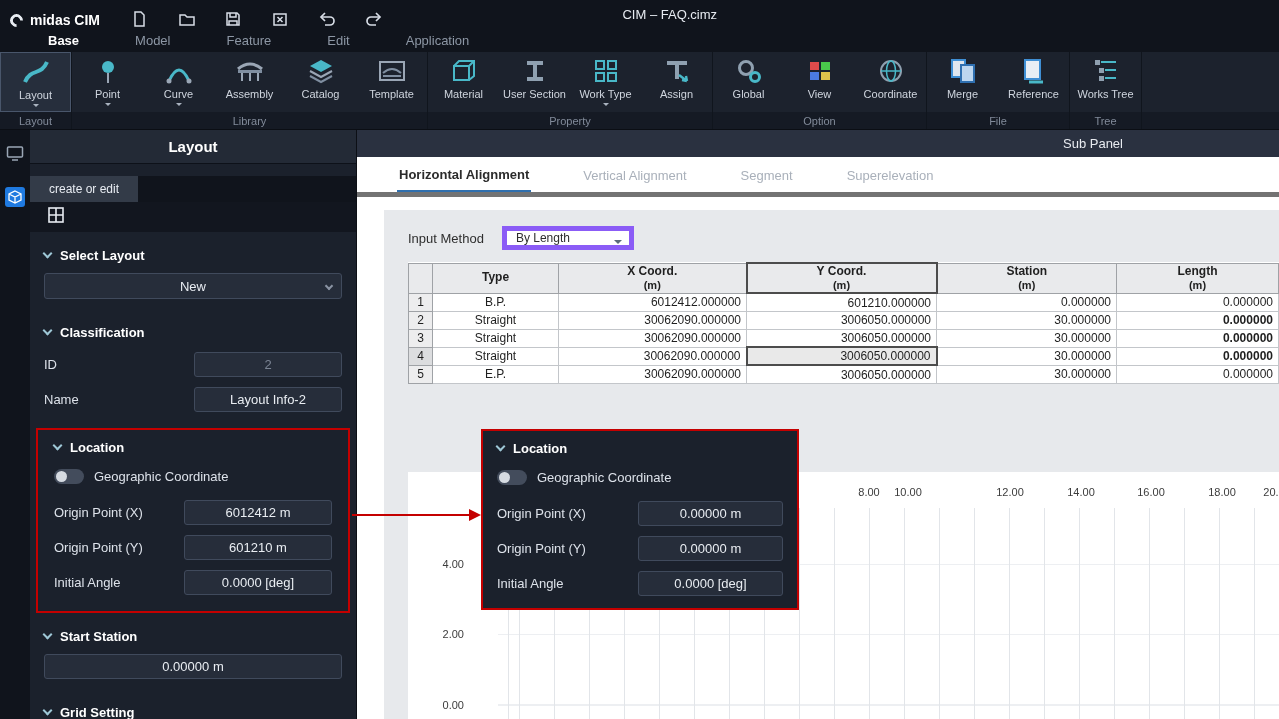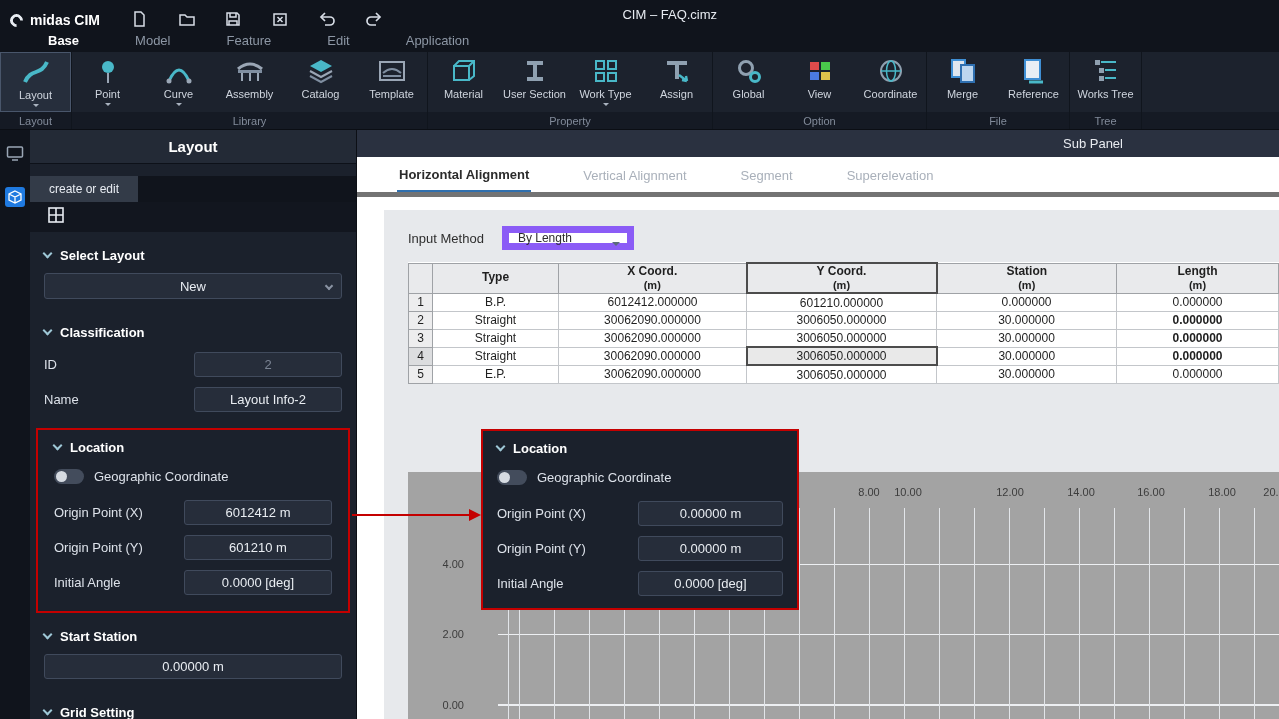--- a/index.html
+++ b/index.html
@@ -73,41 +73,41 @@
   .main{flex:1;display:flex;flex-direction:column;background:#fff;position:relative;}
   .subpanel-header{height:27px;background:#2a3140;display:flex;align-items:center;justify-content:center;}
   .subpanel-header span{color:#e8ebf0;font-size:13px;margin-left:550px;}
   .main-tabs{height:40px;display:flex;align-items:center;gap:50px;padding-left:40px;background:#fff;
              border-bottom:5px solid #737373;}
   .main-tab{font-size:13px;color:#a9b0ba;cursor:pointer;padding:10px 2px 8px;}
   .main-tab.active{color:#2b2b2b;font-weight:700;border-bottom:2px solid #2f6fae;}
   .panel{flex:1;margin-left:27px;margin-top:13px;background:#e7e9ec;position:relative;}
   .input-row{display:flex;align-items:center;gap:18px;padding:16px 0 12px 24px;}
   .input-label{font-size:13px;color:#2e2e2e;}
-  .mdd{position:relative;width:132px;height:24px;background:#fff;border:7px solid #8b5cf6;
+  .mdd{position:relative;width:132px;height:24px;background:#fff;border:5px solid #8b5cf6;
        display:flex;align-items:center;padding-left:9px;font-size:12px;color:#2e2e2e;cursor:pointer;}
   .mdd .ddc{position:absolute;right:7px;top:9px;width:0;height:0;border:4px solid transparent;border-top-color:#5a6a7a;}
 
   
   .grid-table{border-collapse:collapse;table-layout:fixed;width:calc(100% - 24px);margin-left:24px;background:#fff;}
   .grid-table th,.grid-table td{border:1px solid #c3c6ca;font-size:12px;height:18px;padding:0 5px;
        overflow:hidden;white-space:nowrap;color:#1f1f1f;}
   .grid-table th{background:#e9eaec;border-color:#9fa2a6;font-weight:700;padding:1px 2px;height:27px;line-height:1.15;}
   .grid-table th .unit{font-size:11px;}
   .grid-table td{background:#fff;}
   td.num{background:#ededee;border-color:#9fa2a6;text-align:center;}
   td.num.rowsel{background:#dcdddf;}
   td.typ{text-align:center;}
-  td.val{text-align:center;margin-left:47px;}
+  td.val{text-align:right;margin-left:47px;}
   .col-sel{border:2px solid #4c4c4c !important;}
   .cell-sel{border:2px solid #4c4c4c !important;background:#e9e9e9 !important;}
   .b{font-weight:700;}
 
   
-  .chart{position:absolute;left:24px;right:0;top:262px;bottom:0;background:#a3a3a3;overflow:hidden;}
+  .chart{position:absolute;left:24px;right:0;top:262px;bottom:0;background:#ffffff;overflow:hidden;}
   .chart .grid{position:absolute;left:90px;top:36px;right:0;bottom:0;
     background-image:
       repeating-linear-gradient(to right,#e2e5e9 0 1px,transparent 1px 35px),
       repeating-linear-gradient(to bottom,#edeff2 0 1px,transparent 1px 70px);
     background-position:21px 0,0 -14px;}
   .xt{position:absolute;top:14px;transform:translateX(-50%);font-size:11px;color:#3c3c3c;}
   .yt{position:absolute;left:18px;width:38px;text-align:right;transform:translateY(-50%);font-size:11px;color:#3c3c3c;}
 
   
   .popup{position:absolute;left:481px;top:429px;width:318px;height:181px;background:#1b212c;

